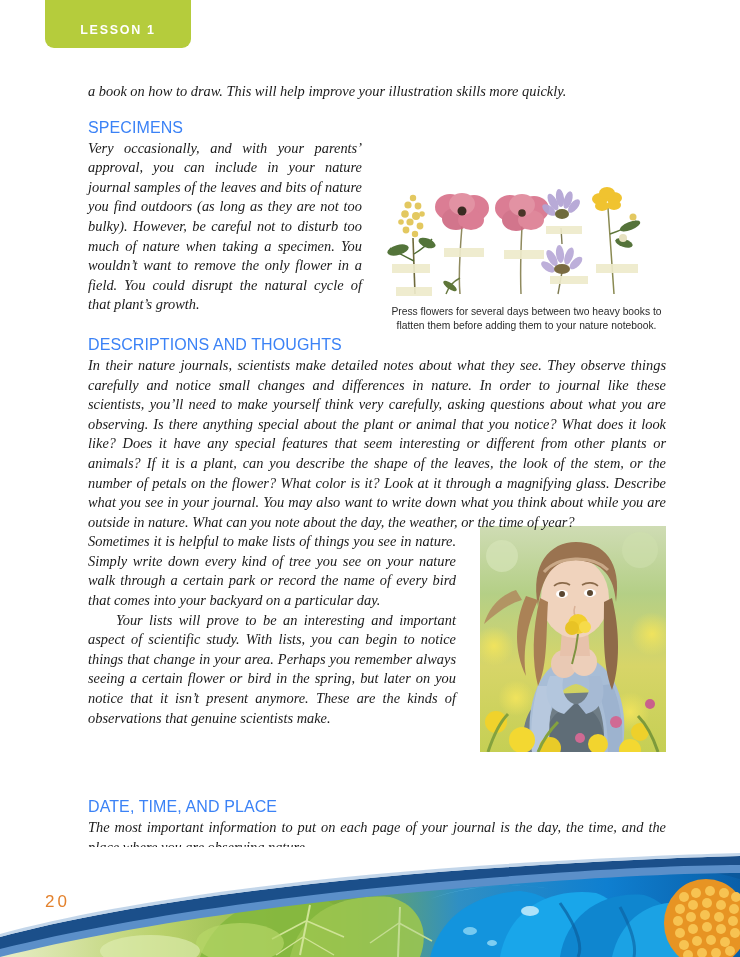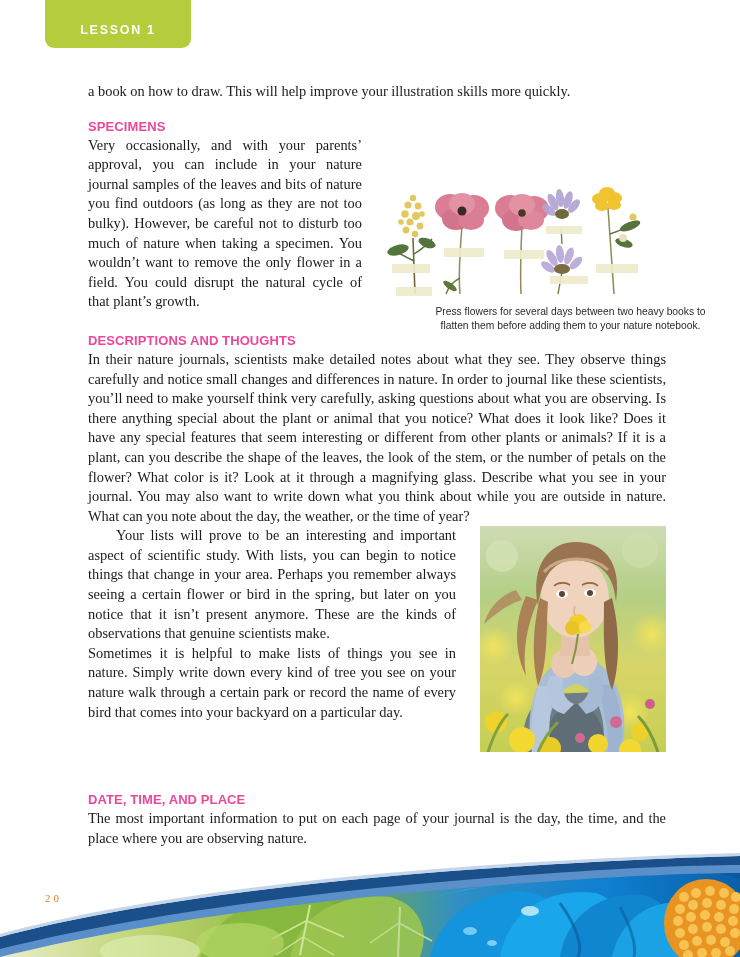--- a/index.html
+++ b/index.html
@@ -41,30 +41,30 @@
     position: absolute;
     left: 88px; top: 82px;
     width: 578px;
   }
   p.body {
     margin: 0;
     font-size: 14.4px;
     line-height: 19.6px;
     color: #1a1a1a;
     text-align: justify;
-    -webkit-hyphens: auto; hyphens: auto;
+    -webkit-hyphens: auto; hyphens: auto; font-style: italic;
   }
   p.body.indent { text-indent: 28px; }
   h2.section-heading {
     margin: 17px 0 2px 0;
     font-family: "Liberation Sans", sans-serif;
-    font-weight: bold;
-    font-size: 13px;
+    font-weight: normal;
+    font-size: 16px;
     letter-spacing: 0.1px;
-    color: #ec4899;
+    color: #3b82f6;
   }
   h2.section-heading.tight { margin-top: 16px; }
 
   
   .float-specimen {
     float: right;
     width: 290px; height: 160px;
     margin: 6px 0 0 14px;
     shape-margin: 6px;
   }
@@ -86,39 +86,38 @@
   .specimen-photo svg { display: block; }
   .specimen-caption {
     position: absolute;
     left: 386px; top: 305px;
     width: 281px;
     font-family: "Liberation Sans", sans-serif;
     font-size: 10.3px;
     line-height: 13.6px;
     color: #2b2b2b;
     text-align: center;
-    margin-left: 44px;
   }
 
   
   .girl-photo {
     position: absolute;
     left: 480px; top: 526px;
     width: 186px; height: 226px;
     overflow: hidden;
     background: #9ab45c;
   }
   .girl-photo svg { display: block; }
 
   
   .page-number {
     position: absolute;
     left: 45px; top: 892px;
-    font-family: Liberation Serif, serif;
-    font-size: 11px;
+    font-family: Liberation Sans, sans-serif;
+    font-size: 17px;
     letter-spacing: 3px;
     font-weight: normal;
     color: #e3812c;
     z-index: 6;
   }
 
   
   .footer-band {
     position: absolute;
     left: 0; bottom: 0;
@@ -326,22 +325,22 @@
       <p class="body">Very occasionally, and with your parents’ approval, you can include in your nature journal samples of the leaves and bits of nature you find outdoors (as long as they are not too bulky). However, be careful not to disturb too much of nature when taking a specimen. You wouldn’t want to remove the only flower in a field. You could disrupt the natural cycle of that plant’s growth.</p>
     </div>
 
     <div style="margin-top:21px;">
       <h2 class="section-heading">DESCRIPTIONS AND THOUGHTS</h2>
       <p class="body">In their nature journals, scientists make detailed notes about what they see. They observe things carefully and notice small changes and differences in nature. In order to journal like these scientists, you’ll need to make yourself think very carefully, asking questions about what you are observing. Is there anything special about the plant or animal that you notice? What does it look like? Does it have any special features that seem interesting or different from other plants or animals? If it is a plant, can you describe the shape of the leaves, the look of the stem, or the number of petals on the flower? What color is it? Look at it through a magnifying glass. Describe what you see in your journal. You may also want to write down what you think about while you are outside in nature. What can you note about the day, the weather, or the time of year?</p>
     </div>
 
     <div class="clearfix">
       <div class="float-lists"></div>
+      <p class="body">Sometimes it is helpful to make lists of things you see in nature. Simply write down every kind of tree you see on your nature walk through a certain park or record the name of every bird that comes into your backyard on a particular day.</p>
       <p class="body indent">Your lists will prove to be an interesting and important aspect of scientific study. With lists, you can begin to notice things that change in your area. Perhaps you remember always seeing a certain flower or bird in the spring, but later on you notice that it isn’t present anymore. These are the kinds of observations that genuine scientists make.</p>
-      <p class="body">Sometimes it is helpful to make lists of things you see in nature. Simply write down every kind of tree you see on your nature walk through a certain park or record the name of every bird that comes into your backyard on a particular day.</p>
     </div>
 
     <div>
       <h2 class="section-heading tight">DATE, TIME, AND PLACE</h2>
       <p class="body">The most important information to put on each page of your journal is the day, the time, and the place where you are observing nature.</p>
       <p class="body indent">Remember, good science begins by asking questions. This will be your first scientific inquiry for this course. It is my hope that sometime during this course you will discover the answers to your questions and learn secret things about the plant world that you didn’t know before.</p>
     </div>
 
   </div>
 

